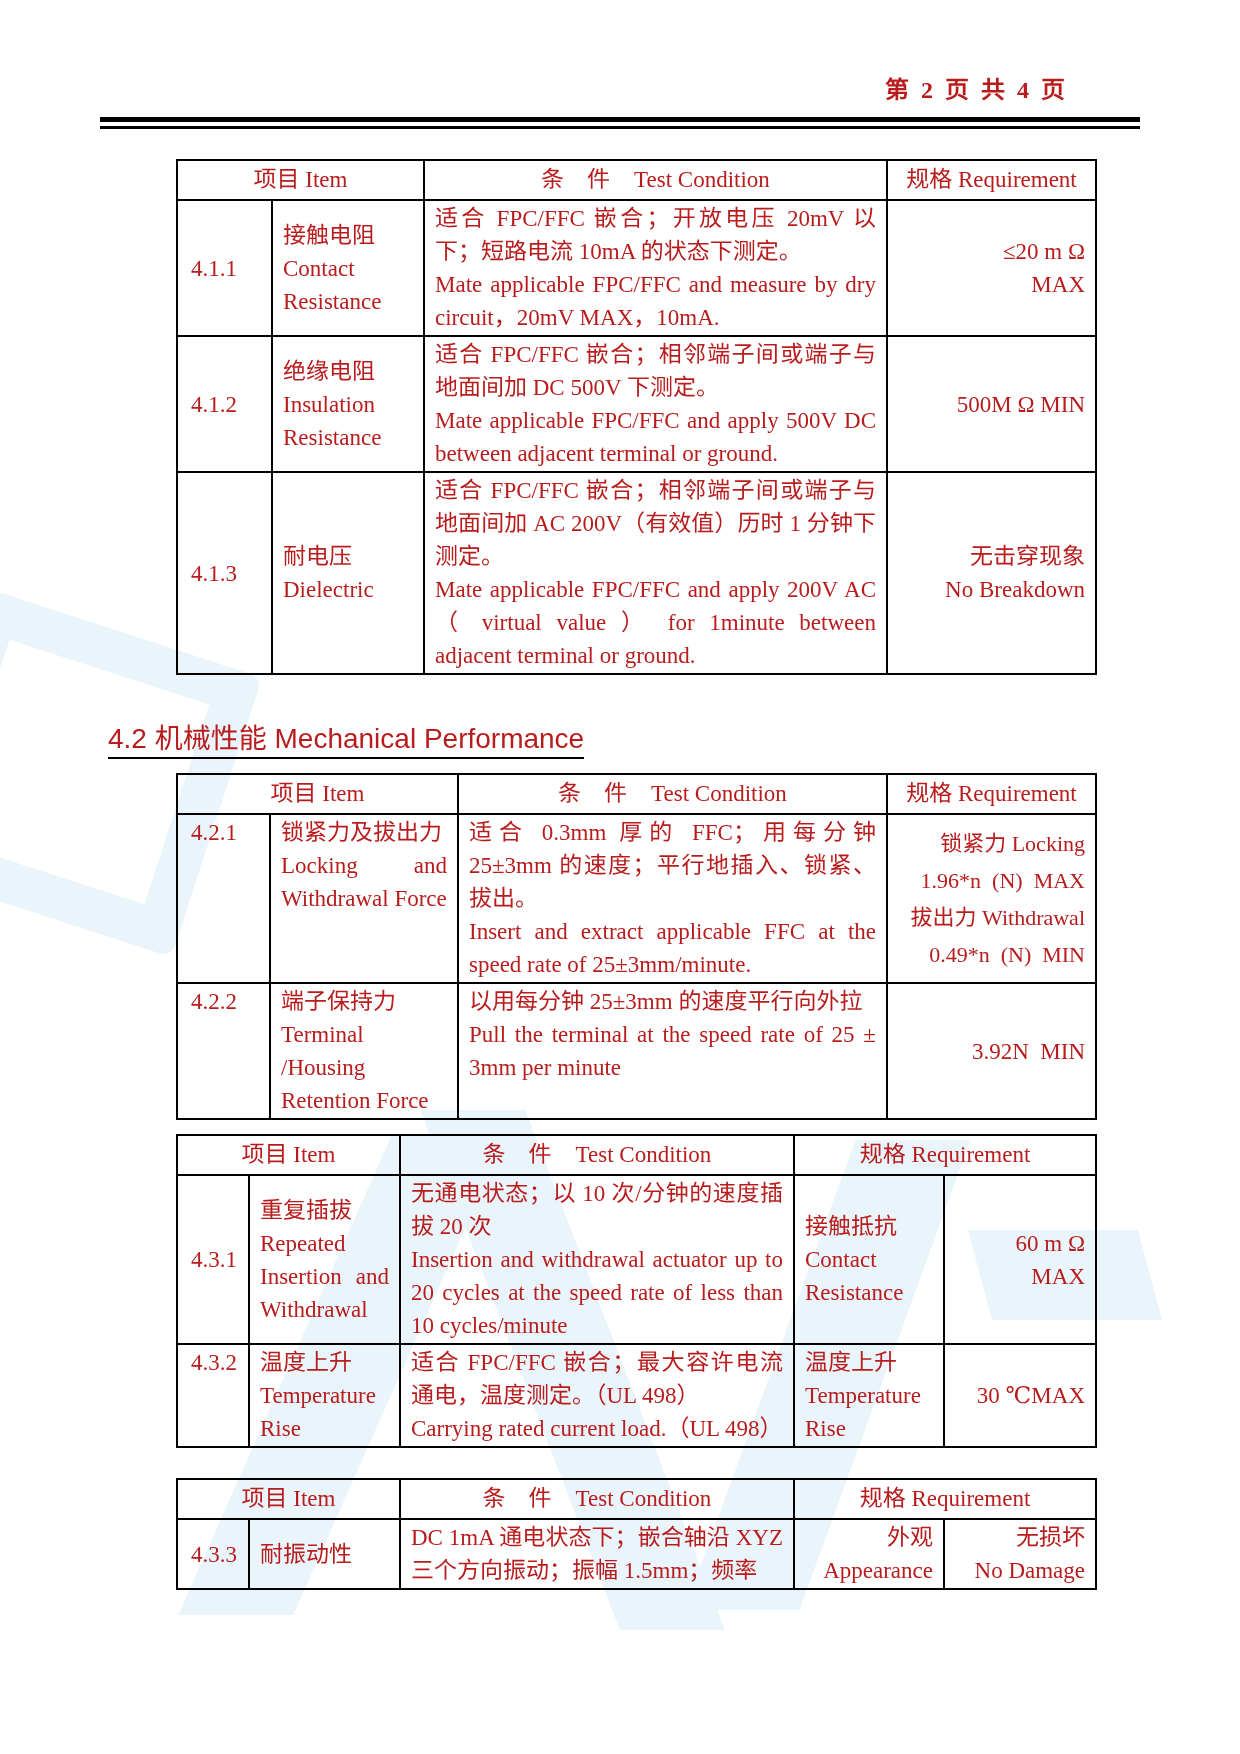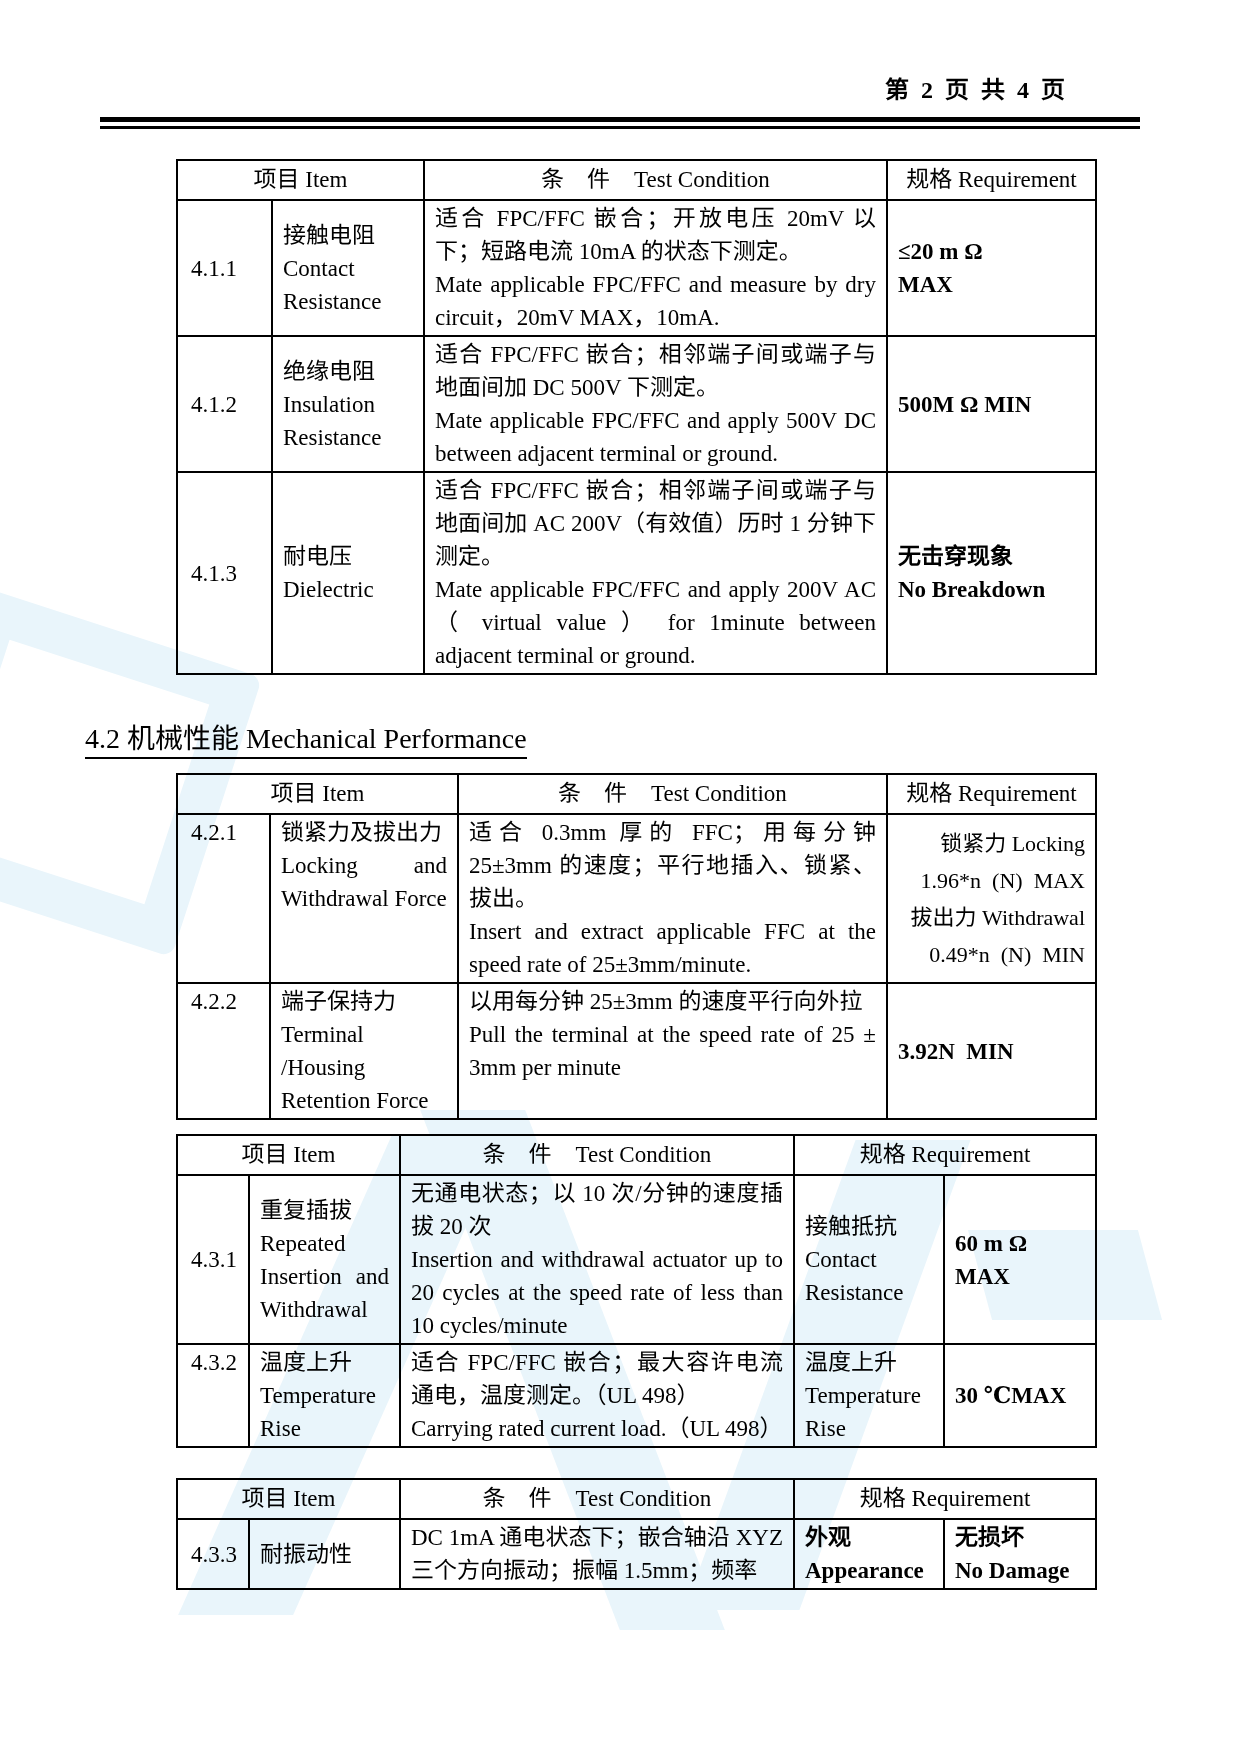--- a/index.html
+++ b/index.html
@@ -1,17 +1,17 @@
 <!DOCTYPE html>
 <html lang="zh-CN"><head>
 <meta charset="utf-8">
 <style>
   html,body{margin:0;padding:0;background:#ffffff;}
   .page{position:relative;width:1240px;height:1754px;background:#fff;overflow:hidden;
-        font-family:"Liberation Serif","DejaVu Serif",serif;color:#000000;}
+        font-family:"Liberation Serif","DejaVu Serif",serif;color:#b91c1c;}
   
   .wm{position:absolute;z-index:0;background:#e9f5fb;}
   .wm-tri{background:transparent;border:42px solid #e9f5fb;width:210px;height:210px;
           transform:rotate(18deg);border-radius:12px;}
   .content{position:relative;z-index:1;}
 
   .pagenum{padding-top:70px;text-align:right;padding-right:172px;
            font-size:24px;font-weight:bold;letter-spacing:3px;}
   .rule{margin:12px 100px 0 100px;height:4px;border-top:5px solid #000;border-bottom:3px solid #000;}
 
@@ -20,27 +20,27 @@
   td{border:2px solid #000;padding:1px 10px;vertical-align:top;overflow:hidden;}
   thead td{text-align:center;vertical-align:middle;height:34px;line-height:30px;padding:2px 4px;margin-left:13px;}
   .hflex{display:flex;justify-content:center;gap:24px;}
   .t1,.t2,.t3,.t4{width:919px;}
   .t1{margin-top:30px;}
   .t2,.t3{margin-top:14px;}
   .t4{margin-top:30px;}
   .num{text-align:left;padding-left:13px;}
   .mid{vertical-align:middle;}
   .cond div{text-align:justify;}
-  .req{text-align:left;vertical-align:middle;font-weight:bold;}
+  .req{text-align:right;vertical-align:middle;}
   .req-lines{vertical-align:middle;padding-left:10px;font-size:22px;line-height:37px;text-align:right;}
   .pre{white-space:pre;}
   .just{text-align:justify;}
 
-  .h2{margin:46px 0 0 85px;font-size:28px;line-height:36px;
-      font-family:Liberation Serif, serif;}
+  .h2{margin:46px 0 0 108px;font-size:28px;line-height:36px;
+      font-family:Liberation Sans, sans-serif;}
   .h2 span{border-bottom:2px solid #000;padding-bottom:3px;}
   .h2 + table{margin-top:16px;}
 </style>
 </head>
 <body>
 
 <div class="page">
 
   <div class="wm wm-tri" style="position:absolute;left:-70px;top:625px;"></div>
   <div class="wm" style="left:285px;top:1135px;width:115px;height:480px;transform:skewX(-24deg);"></div>

